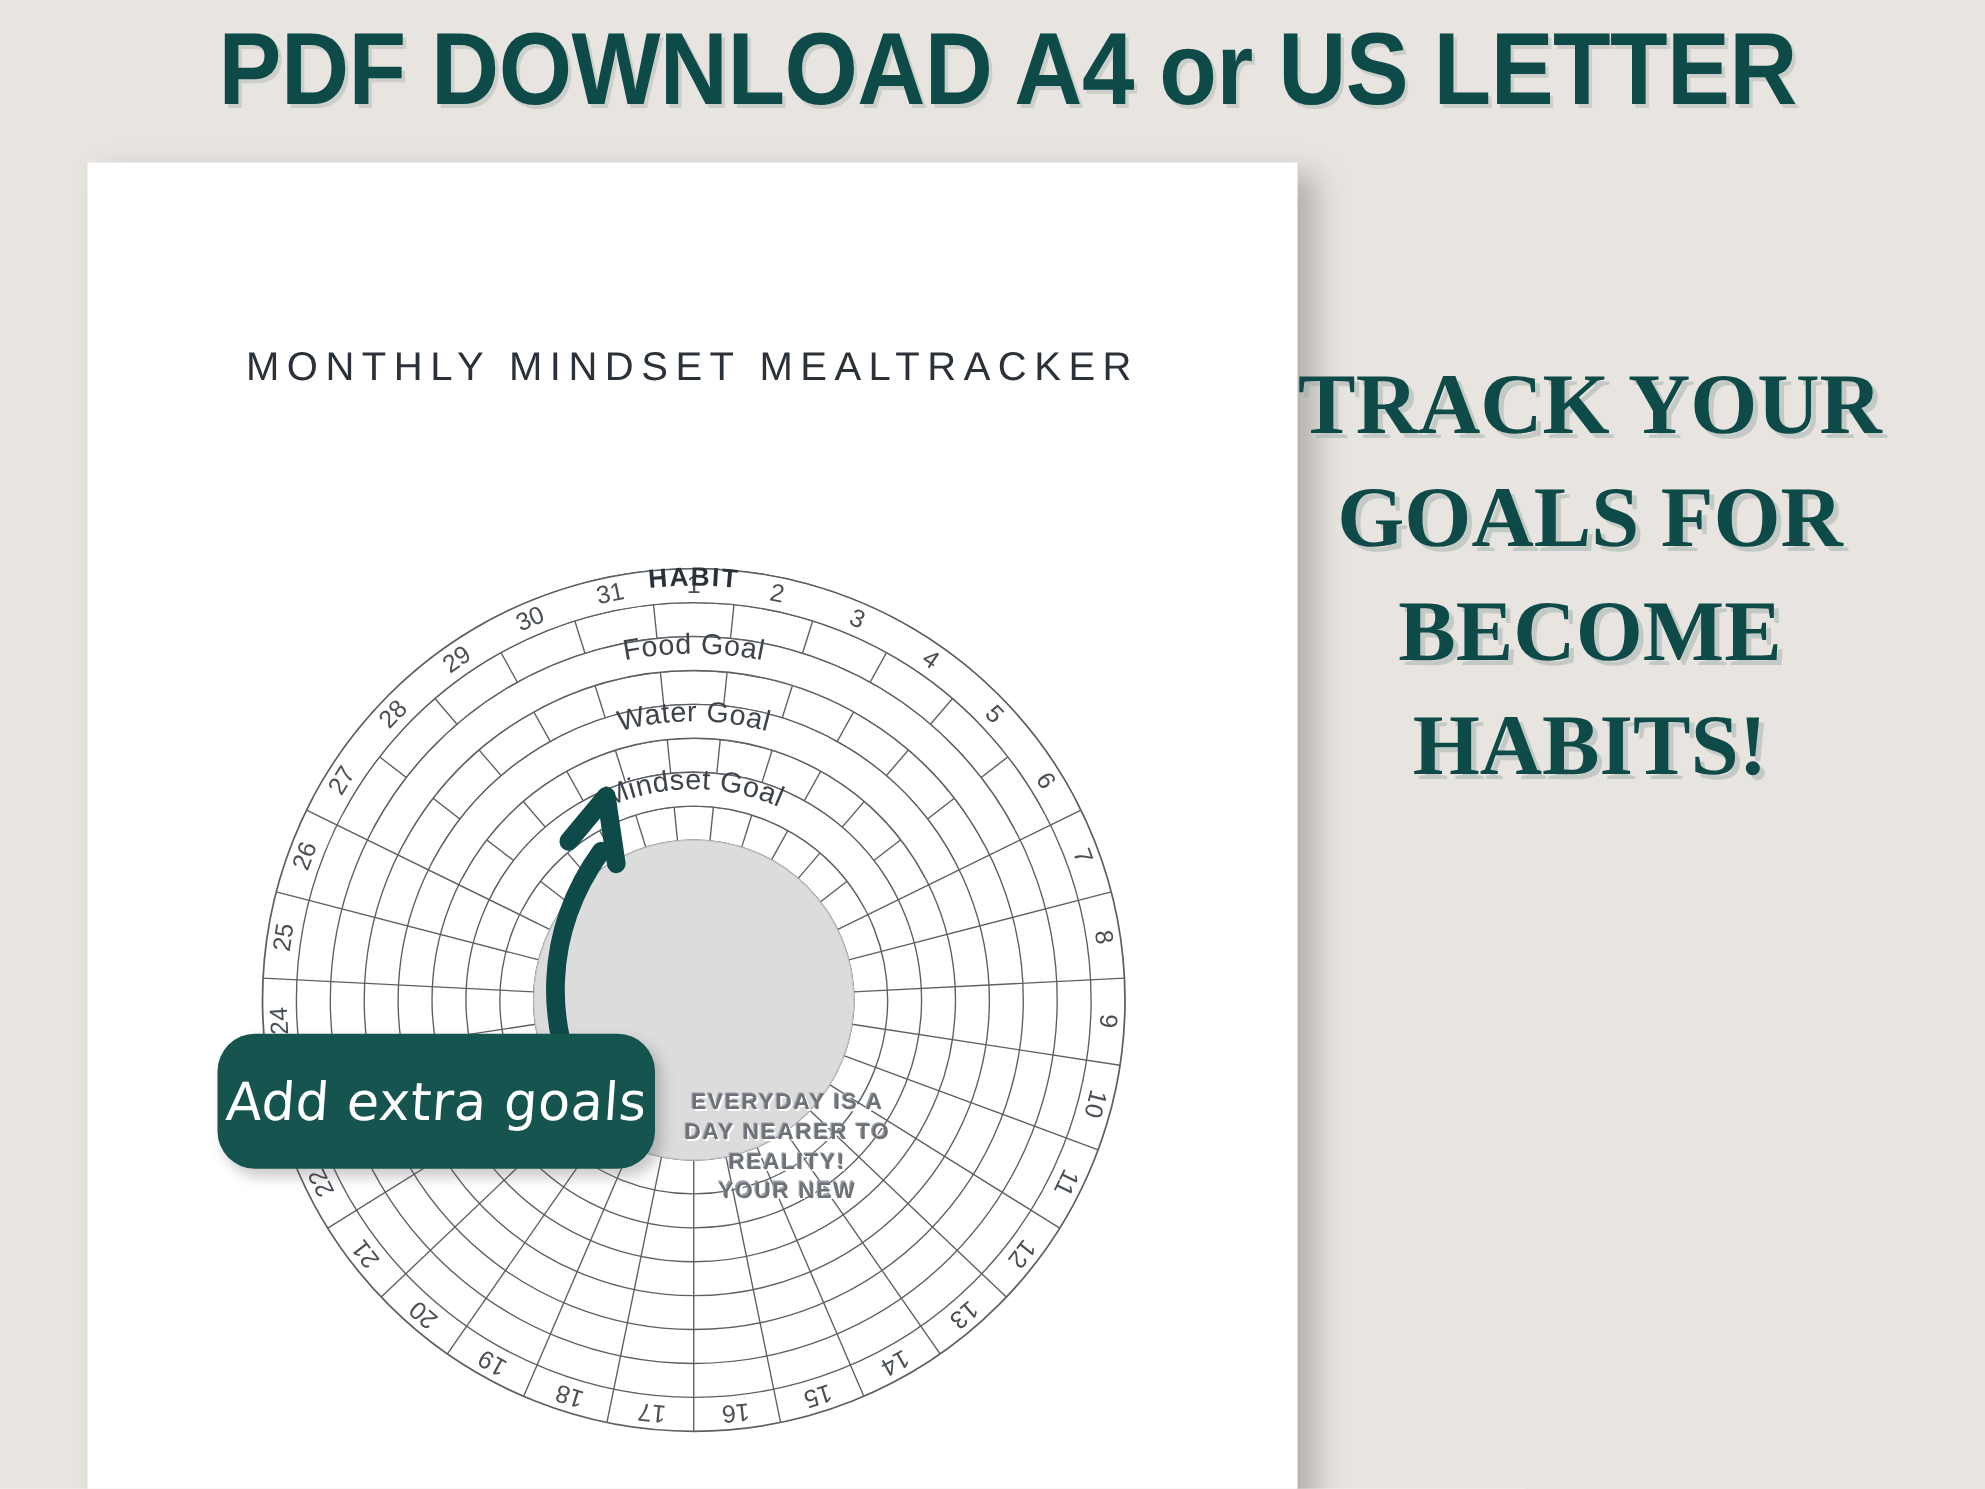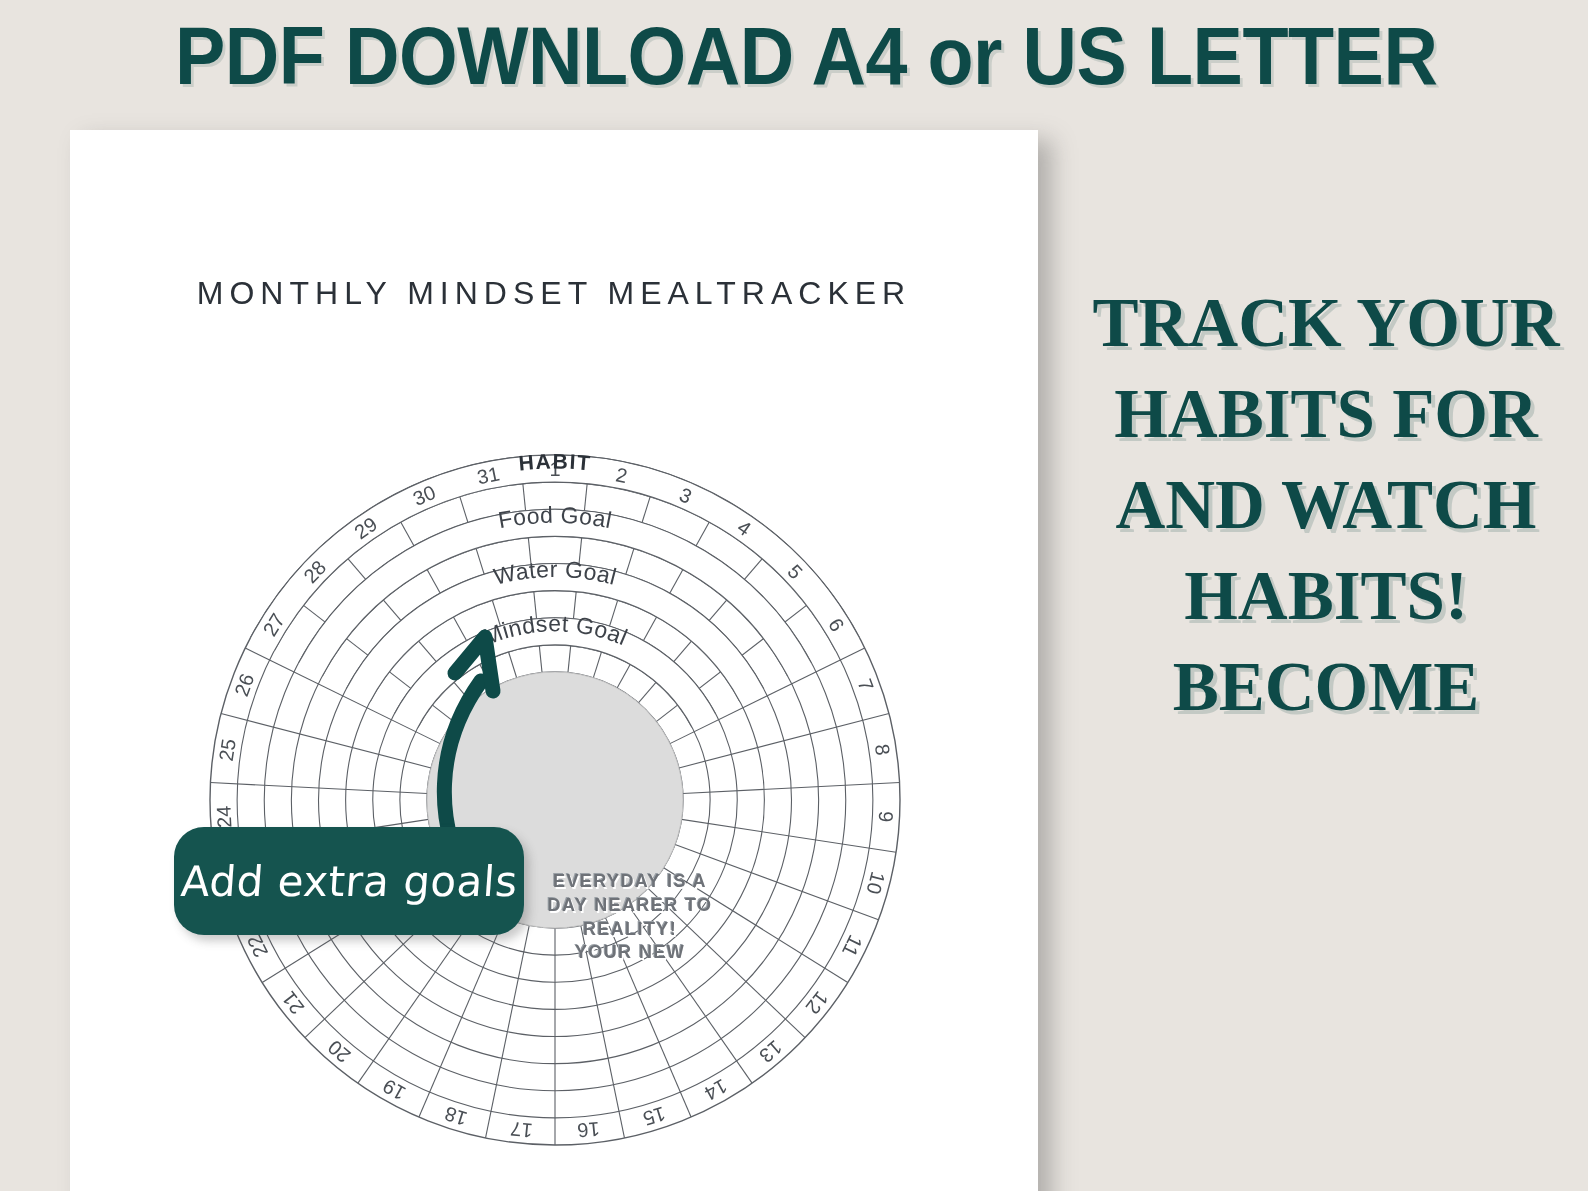--- a/index.html
+++ b/index.html
@@ -80,21 +80,21 @@
     font-family:"DejaVu Sans",sans-serif;
     font-size:42px;
     font-weight:400;
     color:#FFFFFF;
     white-space:nowrap;
     transform:skewX(-4deg);
     letter-spacing:0.5px;
   }
   
   #promo{
-    position:absolute;left:1076px;top:278px;
+    position:absolute;left:1022px;top:278px;
     width:500px;
     text-align:center;
   }
   #promo .line{
     font-family:"Liberation Serif",serif;
     font-weight:700;
     font-size:69px;
     line-height:1.32;
     color:#0E4A48;
     letter-spacing:0px;
@@ -230,17 +230,16 @@
     <path d="M40 78 L 70 42 L 78 96" fill="none" stroke="#0E4A48" stroke-width="15" stroke-linecap="round" stroke-linejoin="round"></path>
   </svg>
 
   <div id="callout-badge">
     <div class="txt">Add extra goals</div>
   </div>
 </div>
 
 <div id="promo">
     <div class="line">TRACK YOUR</div>
-    <div class="line">HABITS FOR</div>
-    <div class="line">AND WATCH</div>
+    <div class="line">GOALS FOR</div>
+    <div class="line">BECOME</div>
     <div class="line">HABITS!</div>
-    <div class="line">BECOME</div>
   </div>
 
 </body></html>

